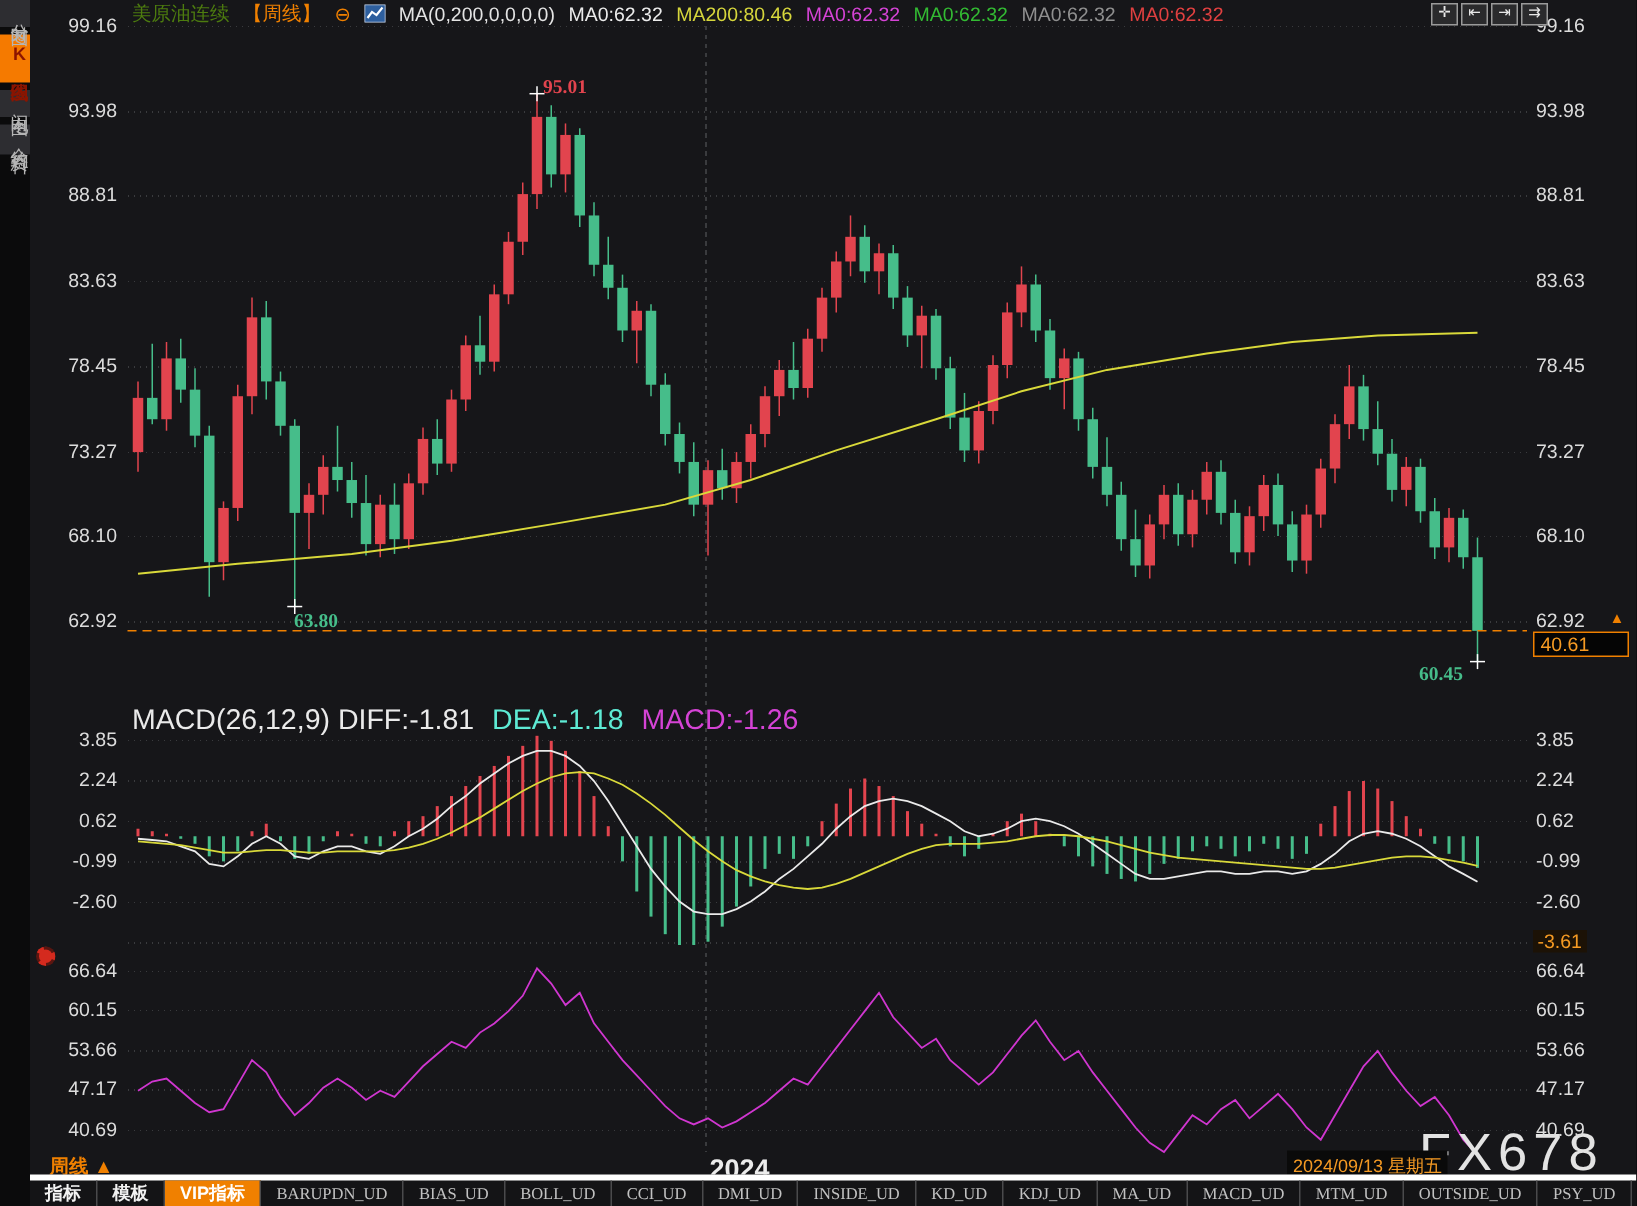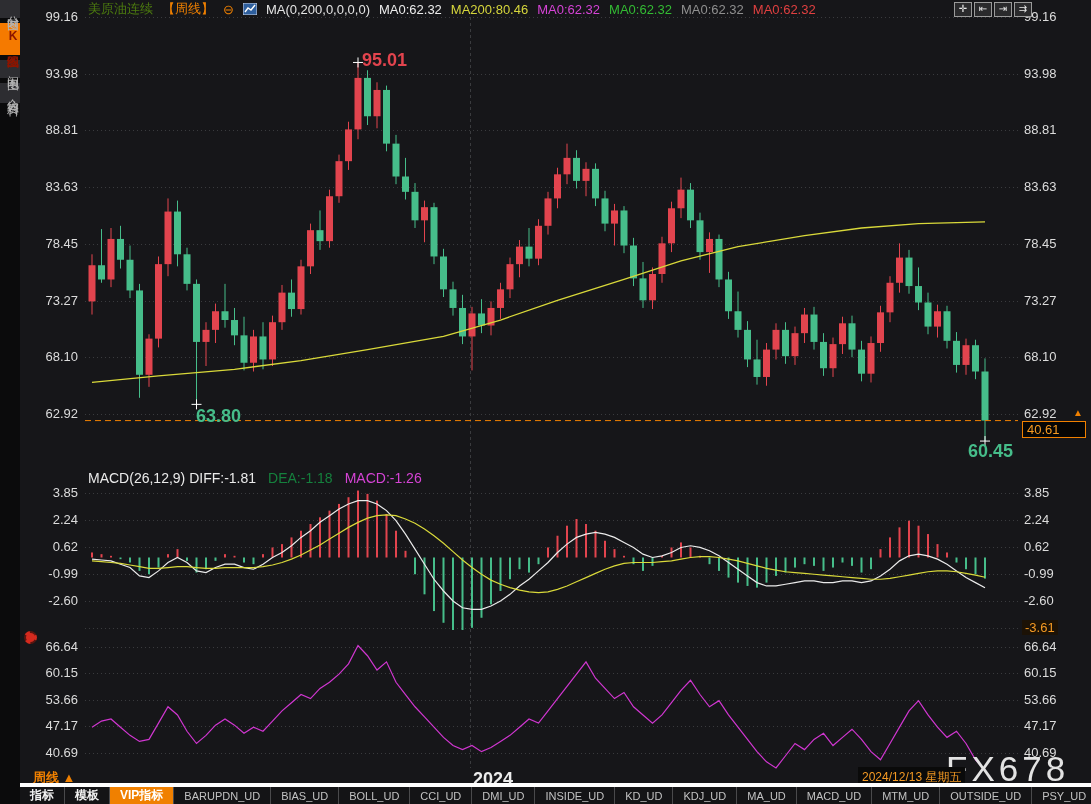--- a/index.html
+++ b/index.html
@@ -18,42 +18,42 @@
   #header .per{color:#f08000;}
   .hicon{display:inline-flex;align-items:center;justify-content:center;}
   #winbtns{position:absolute;left:954px;top:2px;display:flex;gap:2px;z-index:6;}
   .wbtn{width:16px;height:13px;border:1px solid #9a9a9a;background:#2a2a2c;color:#e8e8e8;
         font-size:10px;line-height:12px;text-align:center;cursor:pointer;}
   
   .tick{position:absolute;font-size:13px;color:#dcdcdc;z-index:4;}
   .tick.left{width:44px;left:34px;text-align:right;}
   .tick.right{left:1024px;text-align:left;}
   
-  .anno{position:absolute;font-size:18px;font-weight:bold;z-index:4;}
+  .anno{position:absolute;font-size:13px;font-weight:bold;z-index:4;font-family:Liberation Serif, serif;}
   #price-tag{position:absolute;left:1022px;top:421px;width:58px;height:15px;border:1px solid #f08000;
              background:#050505;color:#f59a23;font-size:13px;line-height:15px;padding-left:4px;z-index:5;}
   #price-arrow{position:absolute;left:1073px;top:407px;color:#f08000;font-size:10px;z-index:6;}
   #macd-low-tag{position:absolute;left:1022px;top:620px;background:#1c1206;color:#f59a23;
                 font-size:13px;padding:0 3px;z-index:5;}
-  #ind-header-macd{position:absolute;left:88px;top:470px;display:flex;gap:12px;font-size:14px;z-index:4;white-space:nowrap;align-items:flex-end;}
+  #ind-header-macd{position:absolute;left:88px;top:470px;display:flex;gap:12px;font-size:19px;z-index:4;white-space:nowrap;align-items:flex-end;}
   #ind-header-rsi{position:absolute;left:88px;top:630px;display:flex;gap:12px;font-size:13px;z-index:4;white-space:nowrap;}
   #record-dot{position:absolute;left:24px;top:631px;width:9px;height:9px;border-radius:50%;
               background:#d42a1e;border:2px dashed #5a1510;z-index:4;}
   
   #tf-label{position:absolute;left:33px;top:769px;color:#f08000;font-size:13px;font-weight:bold;z-index:4;cursor:pointer;}
   #year-label{position:absolute;left:473px;top:769px;color:#ececec;font-size:18px;font-weight:bold;z-index:4;}
   #watermark{position:absolute;left:946px;top:749px;font-size:35px;letter-spacing:4px;color:#e3e3e3;z-index:3;}
   #date-box{position:absolute;left:858px;top:767px;background:#0a0a0a;color:#f59a23;font-size:12px;
             padding:2px 4px;z-index:4;white-space:nowrap;}
   
   #toolbar{position:absolute;left:20px;right:0;bottom:0;height:17px;background:#141416;display:flex;
            align-items:stretch;z-index:6;border-top:4px solid #ffffff;}
   .tb-item{display:flex;align-items:center;padding:0 10px;border-right:1px solid #4a4a4c;
            font-size:12px;color:#c8c8c8;cursor:pointer;white-space:nowrap;}
-  .tb-item.gray{font-family:Liberation Sans, sans-serif;font-size:11px;color:#c2c2c2;}
+  .tb-item.gray{font-family:Liberation Serif, serif;font-size:11px;color:#c2c2c2;}
   .tb-item.white{color:#f2f2f2;font-weight:bold;}
   .tb-item.active{background:#f08000;color:#ffffff;font-weight:bold;}
   svg{position:absolute;left:0;top:0;z-index:2;}
 </style>
 </head>
 <body>
 <div id="app">
 
   <svg id="chart-svg" width="1091" height="804">
       <g>
@@ -454,36 +454,36 @@
       <div class="tick left" style="top: 691.984px;">53.66</div>
       <div class="tick right" style="top: 691.984px;">53.66</div>
       <div class="tick left" style="top: 718.477px;">47.17</div>
       <div class="tick right" style="top: 718.477px;">47.17</div>
       <div class="tick left" style="top: 744.928px;">40.69</div>
       <div class="tick right" style="top: 744.928px;">40.69</div>
     </div>
 
   <div class="anno" style="left:362px;top:50px;color:#e2444e;">95.01</div>
   <div class="anno" style="left:196px;top:406px;color:#46bd8a;">63.80</div>
-  <div class="anno" style="left:968px;top:441px;color:#46bd8a;">60.45</div>
+  <div class="anno" style="left:946px;top:441px;color:#46bd8a;">60.45</div>
   <div id="price-tag">40.61</div>
   <div id="price-arrow">▲</div>
   <div id="macd-low-tag">-3.61</div>
 
   <div id="ind-header-macd">
     <span style="color:#eaeaea;">MACD(26,12,9) DIFF:-1.81</span>
-    <span style="color:#15803d;">DEA:-1.18</span>
+    <span style="color:#5eead4;">DEA:-1.18</span>
     <span style="color:#d543d5;">MACD:-1.26</span>
   </div>
   <div id="record-dot"></div>
 
   <div id="tf-label">周线 ▲</div>
   <div id="year-label">2024</div>
   <div id="watermark">FX678</div>
-  <div id="date-box">2024/12/13 星期五</div>
+  <div id="date-box">2024/09/13 星期五</div>
 
   <div id="toolbar">
       <div class="tb-item white">指标</div>
       <div class="tb-item white">模板</div>
       <div class="tb-item active">VIP指标</div>
       <div class="tb-item gray">BARUPDN_UD</div>
       <div class="tb-item gray">BIAS_UD</div>
       <div class="tb-item gray">BOLL_UD</div>
       <div class="tb-item gray">CCI_UD</div>
       <div class="tb-item gray">DMI_UD</div>

